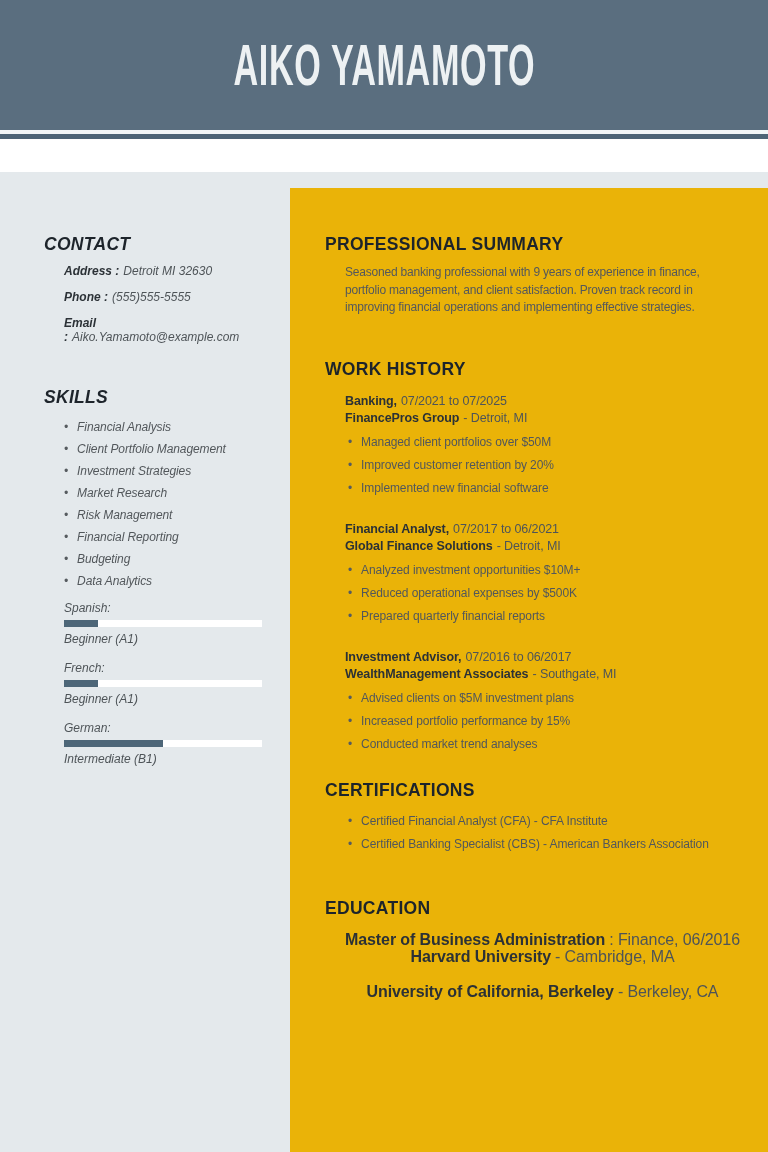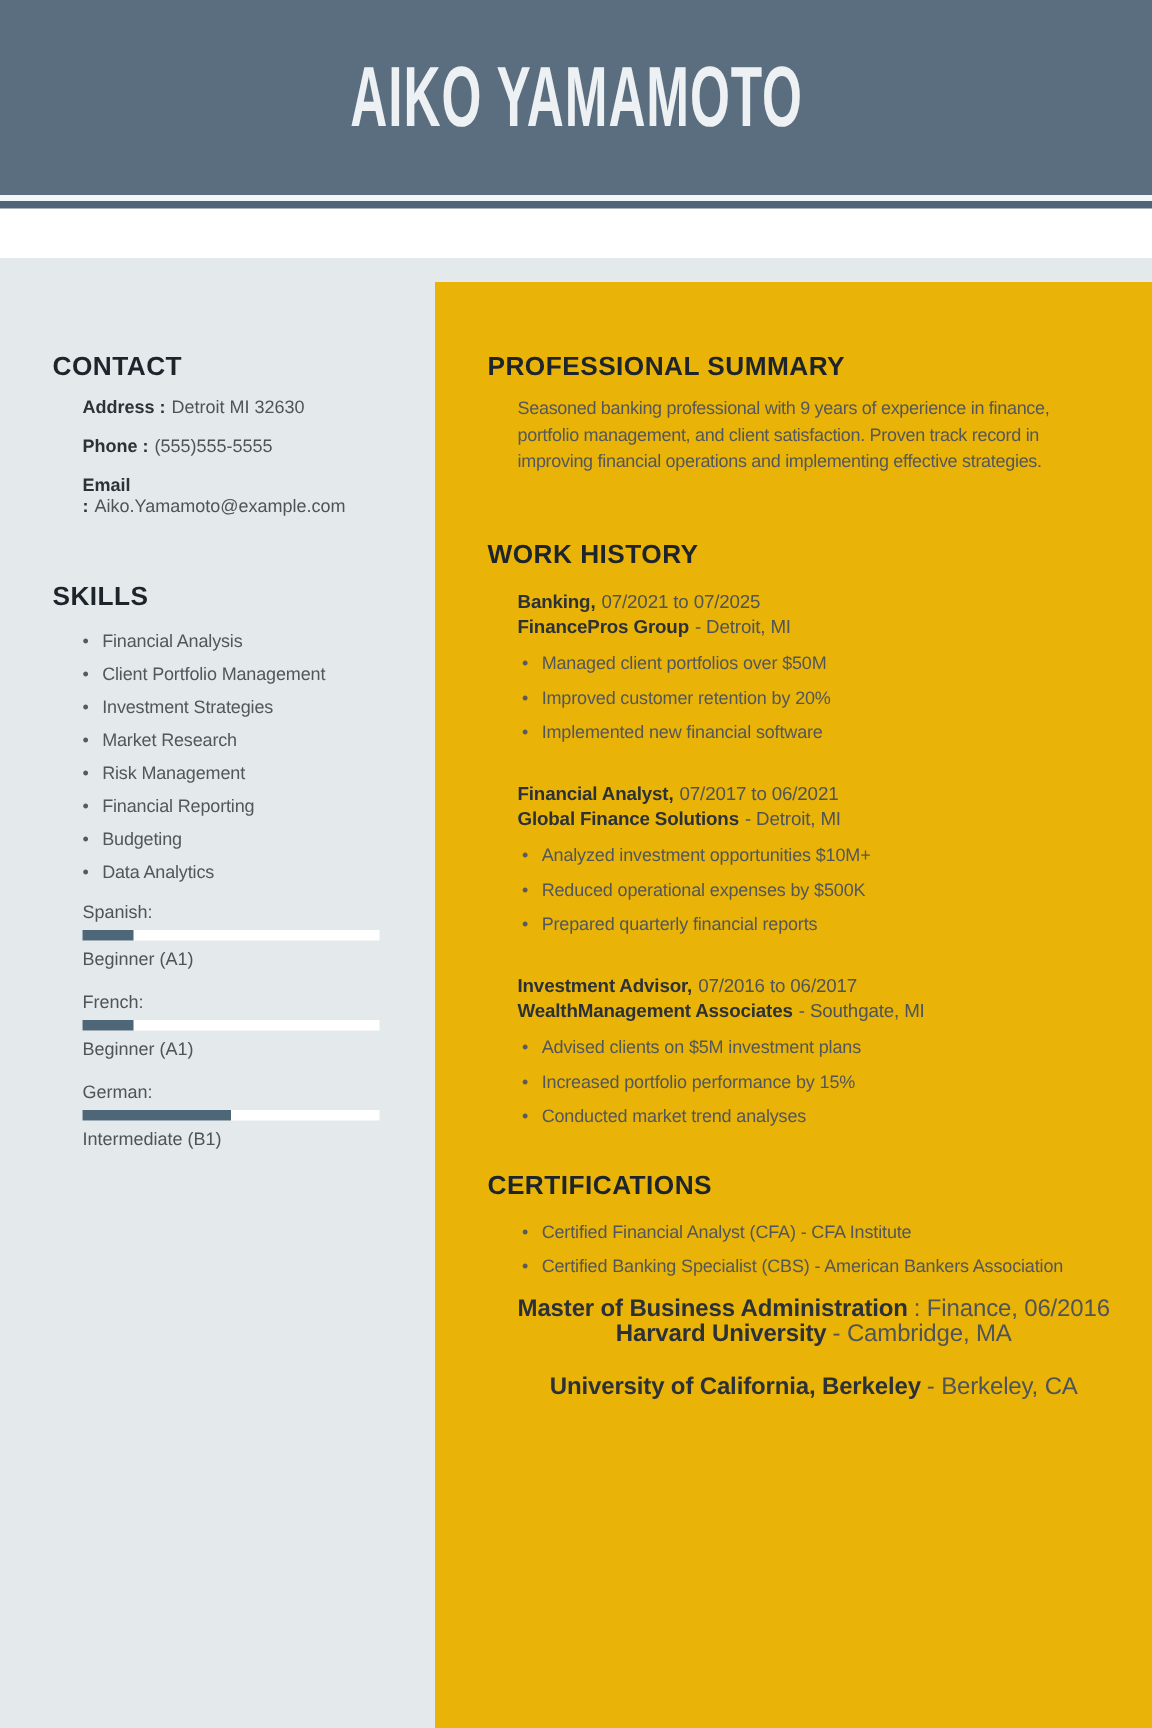--- a/index.html
+++ b/index.html
@@ -15,21 +15,21 @@
   }
   .name {
     font-size:57px; font-weight:bold; color:#edf1f3;
     white-space:nowrap; letter-spacing:1px;
     transform:scaleX(0.60); transform-origin:50% 50%;
   }
   .rule-white { height:4px; background:#f3f6f8; }
   .rule-slate { height:5px; background:#4e6477; }
   
   .bodyarea { position:absolute; top:172px; left:0; right:0; bottom:0; background:#e4e9ec; }
-  .sidebar  { position:absolute; left:0; top:0; bottom:0; width:290px; padding:62px 30px 12px 35px; }
+  .sidebar  { position:absolute; left:9px; top:0; bottom:0; width:290px; padding:62px 30px 12px 35px;font-style:italic; }
   .main     { position:absolute; left:290px; right:0; top:16px; bottom:0; background:#eab308; padding:46px 28px 0 35px; }
   h2.sec-title {
     font-size:17.5px; font-weight:bold; color:#1d242b; letter-spacing:0.3px; line-height:20px;
   }
   
   .contact-list { margin:10px 0 0 20px; }
   .contact-row  { margin-bottom:12px; font-size:12px; line-height:14px; color:#4e5458; }
   .lbl { font-weight:bold; color:#2c3237; margin-right:4px; }
   
   ul.blist { list-style:none; }
@@ -229,20 +229,21 @@
         <li>
             <span class="dot">•</span>
             <span>Certified Financial Analyst (CFA) - CFA Institute</span>
           </li>
         <li>
             <span class="dot">•</span>
             <span>Certified Banking Specialist (CBS) - American Bankers Association</span>
           </li>
       </ul>
 
+      <h2 class="sec-title" style="margin-top:47px">EDUCATION</h2>
 
       <div class="edu">
         <div>
           <span class="b">Master of Business Administration</span><span class="ml">: Finance, 06/2016</span>
         </div>
         <div>
           <span class="b">Harvard University</span><span class="ml">- Cambridge, MA</span>
         </div>
       </div>
 

